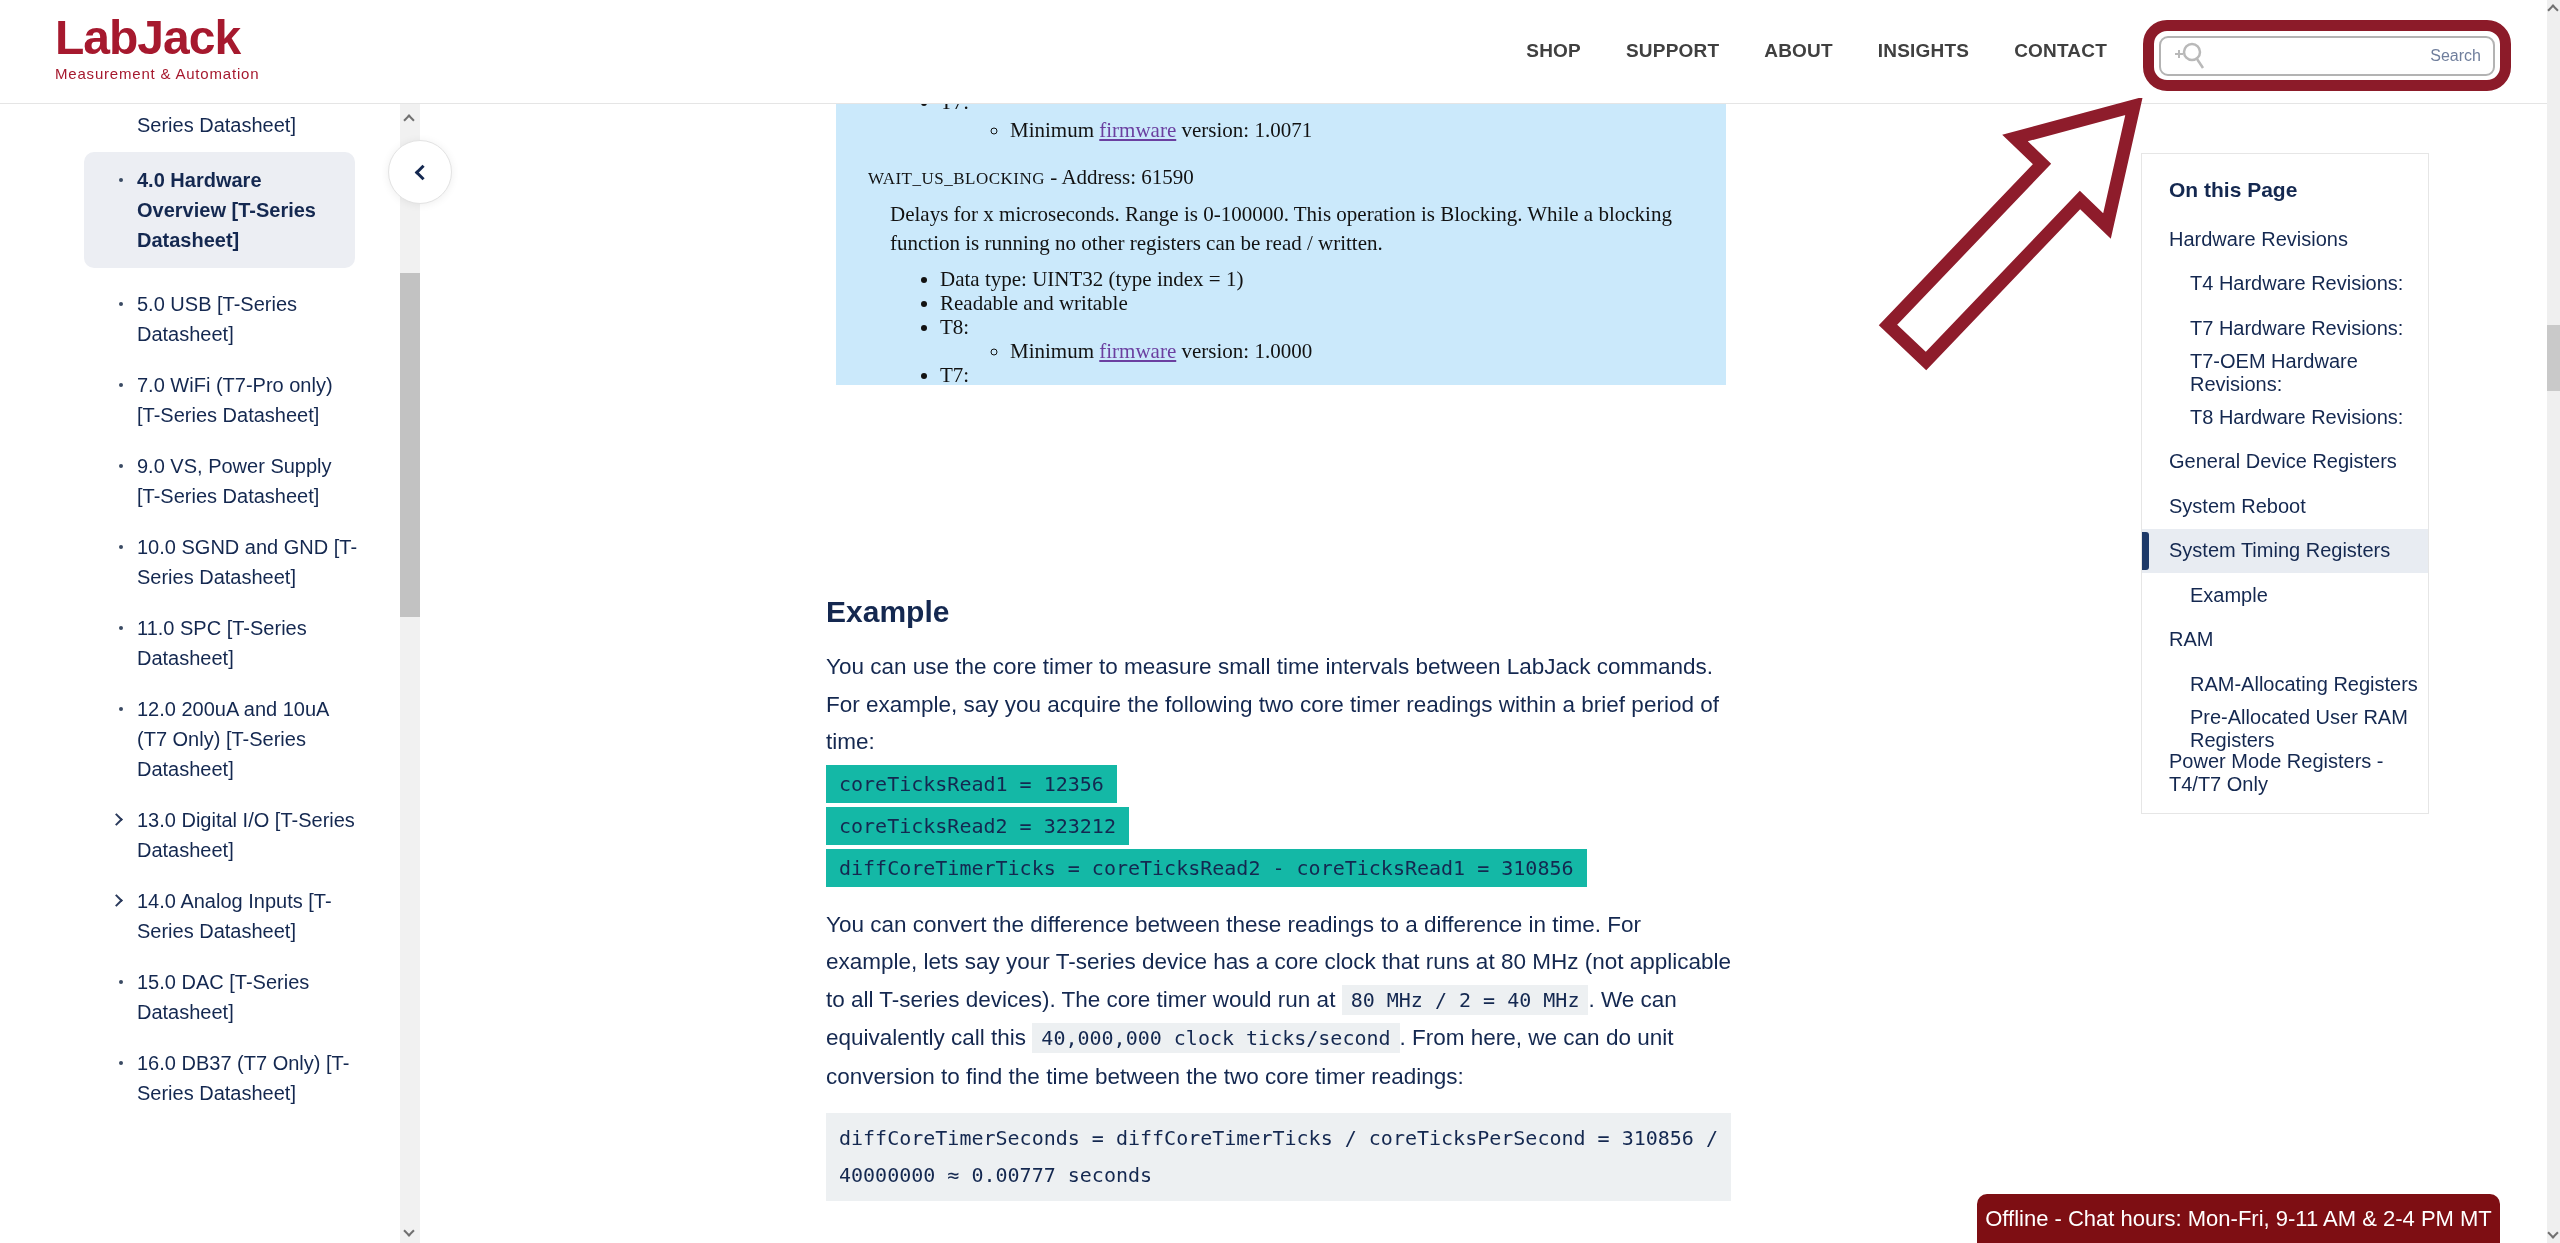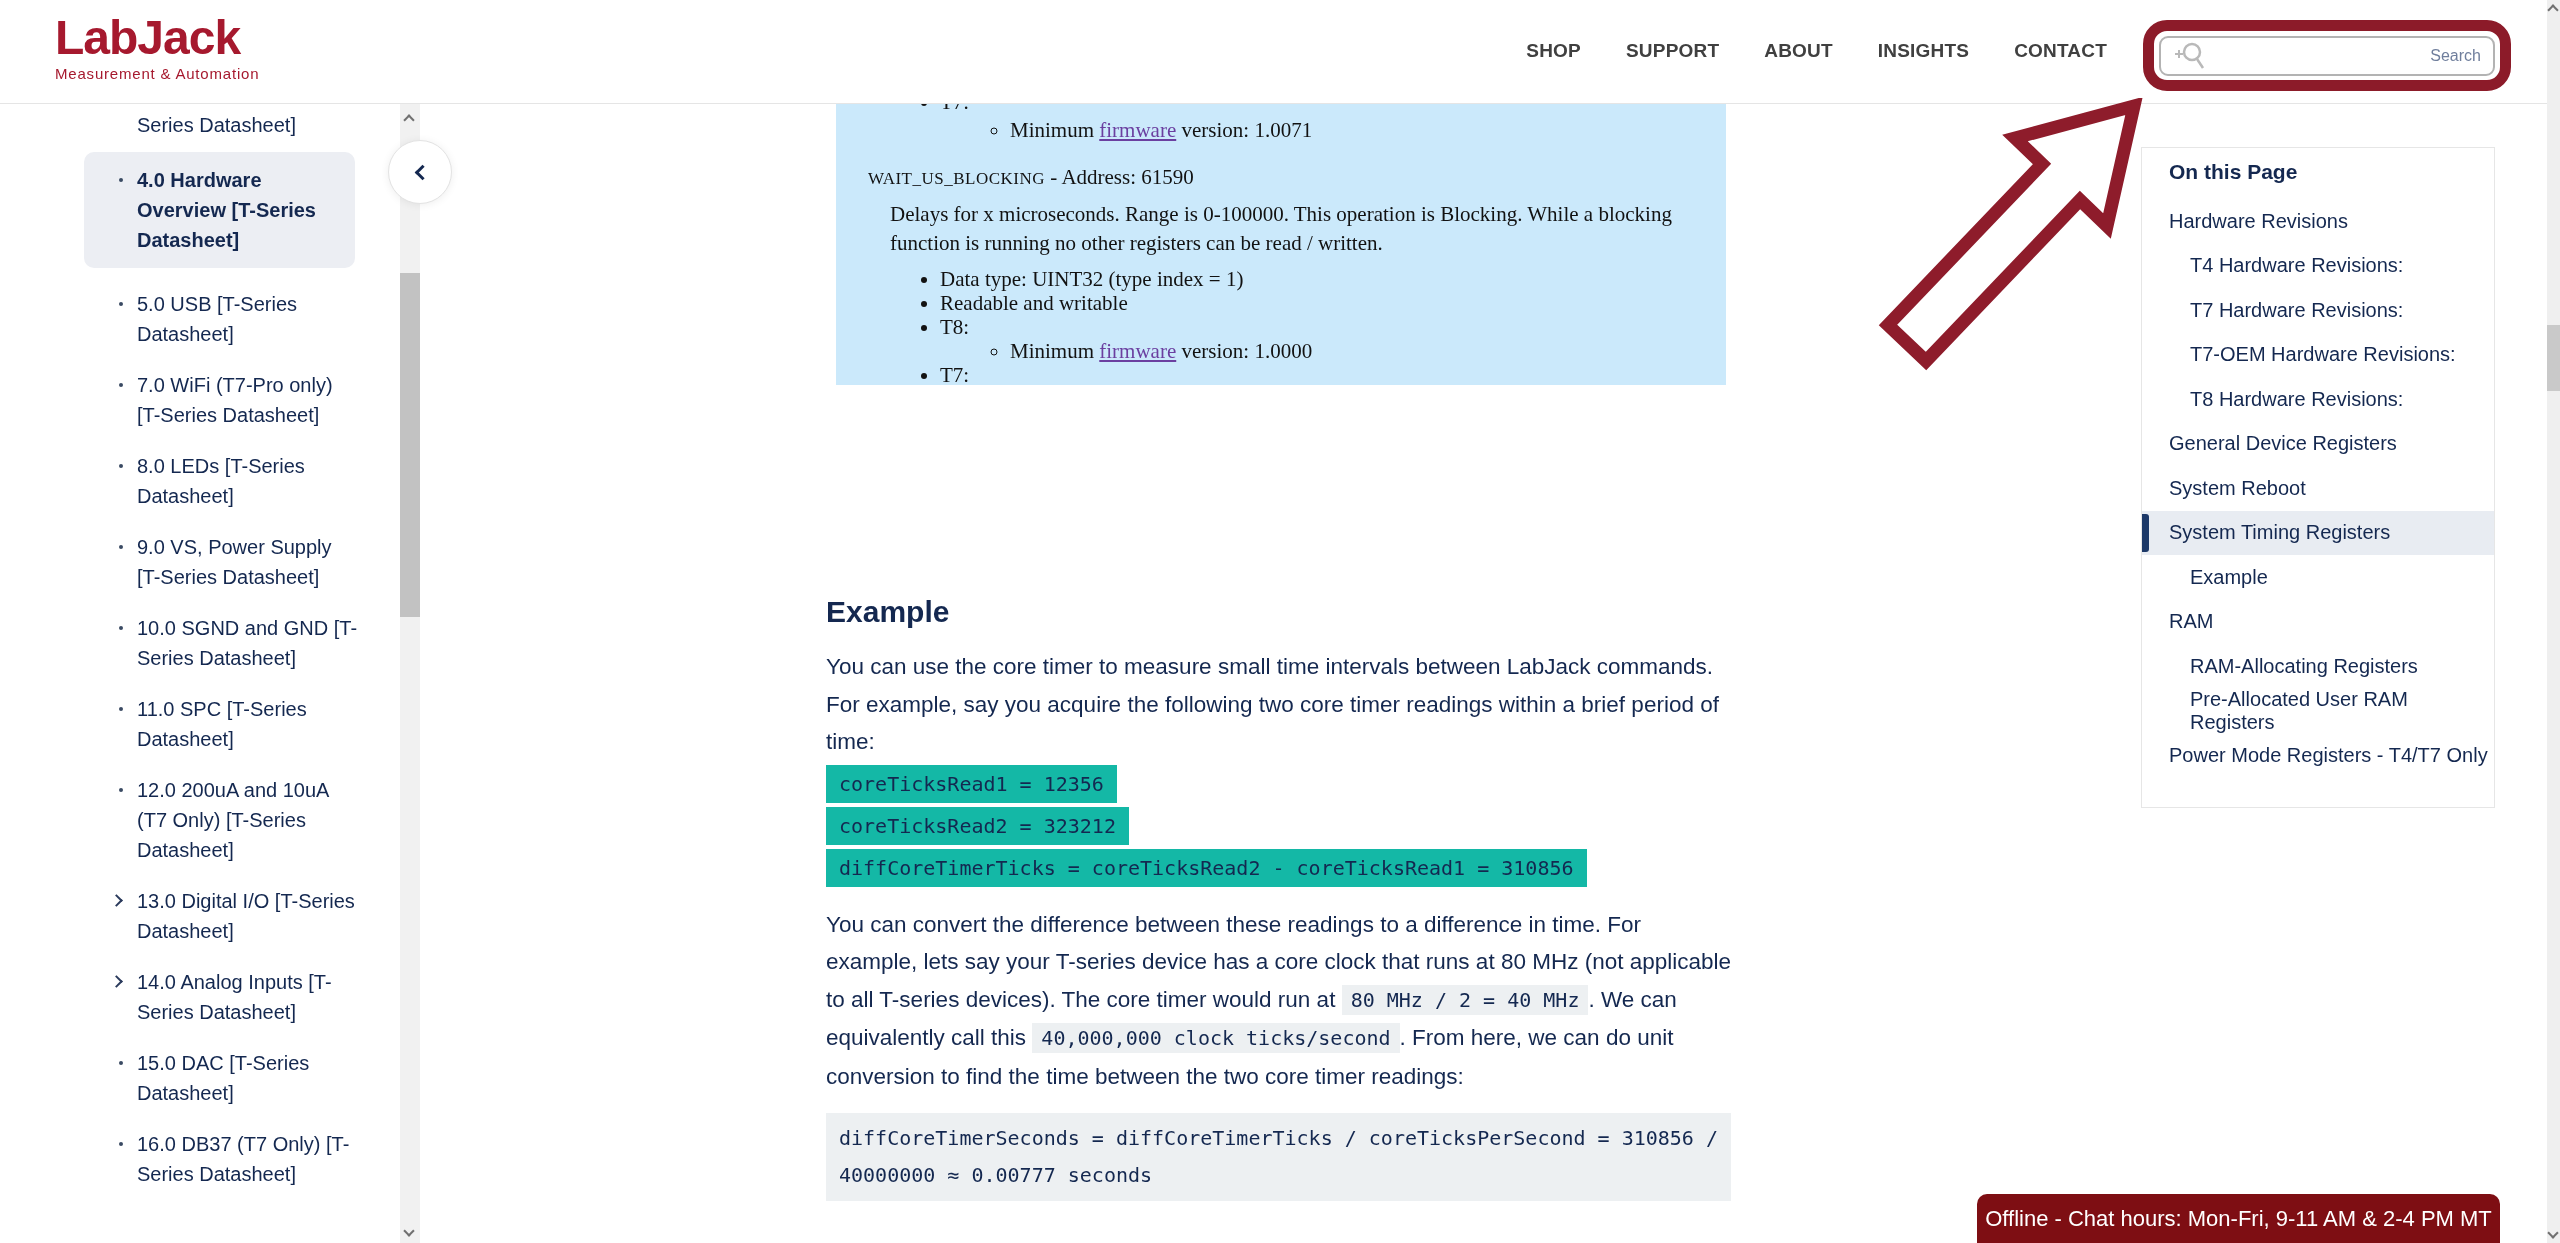--- a/index.html
+++ b/index.html
@@ -74,22 +74,22 @@
 
   .example-heading { margin-top:210px; font-size:30px; font-weight:bold; color:#142850; }
   .para { margin-top:19px; font-size:22.5px; line-height:37.5px; color:#142850; }
   .code-line { display:table; margin-top:4px; background:#14b8a6; padding:7px 13px;
                font-family:"DejaVu Sans Mono", monospace; font-size:20px; color:#142850; }
   .code-block { margin-top:18px; background:#edf0f2; padding:7px 13px; width:905px;
                 font-family:"DejaVu Sans Mono", monospace; font-size:20px; line-height:37px; color:#142850; }
   .inline-code { background:#edf0f2; padding:3px 9px; font-family:"DejaVu Sans Mono", monospace; font-size:20px; }
 
   
-  .toc { position:absolute; left:2141px; top:147px; width:354px; height:661px; background:#fff;
-         border:1px solid #e6e6e6; padding-top:12px; z-index:5; }
+  .toc { position:absolute; left:2141px; top:153px; width:288px; height:661px; background:#fff;
+         border:1px solid #e6e6e6; padding-top:24px; z-index:5; }
   .toc-title { font-size:21px; font-weight:bold; padding-left:27px; margin-bottom:15px; color:#142850; }
   .toc-item { position:relative; height:44.5px; display:flex; align-items:center; padding-left:27px;
               font-size:20px; color:#142850; cursor:pointer; }
   .toc-item.indent { padding-left:48px; }
   .toc-item.active { background:#e8ecf2; }
   .toc-item.active .active-bar { position:absolute; left:0; top:3px; width:7px; height:38px;
               background:#1d3968; border-radius:0 3px 3px 0; }
 
   
   .arrow-annotation { position:absolute; left:1862px; top:98px; z-index:30; }
@@ -136,24 +136,20 @@
       <span class="dot"></span>
       <span>4.0 Hardware Overview [T-Series Datasheet]</span>
     </div>
     <div class="side-item">
       <span class="dot"></span>
       <span>5.0 USB [T-Series Datasheet]</span>
     </div>
     <div class="side-item">
       <span class="dot"></span>
       <span>7.0 WiFi (T7-Pro only) [T-Series Datasheet]</span>
-    </div>
-    <div class="side-item">
-      <span class="dot"></span>
-      <span>8.0 LEDs [T-Series Datasheet]</span>
     </div>
     <div class="side-item">
       <span class="dot"></span>
       <span>9.0 VS, Power Supply [T-Series Datasheet]</span>
     </div>
     <div class="side-item">
       <span class="dot"></span>
       <span>10.0 SGND and GND [T-Series Datasheet]</span>
     </div>
     <div class="side-item">

